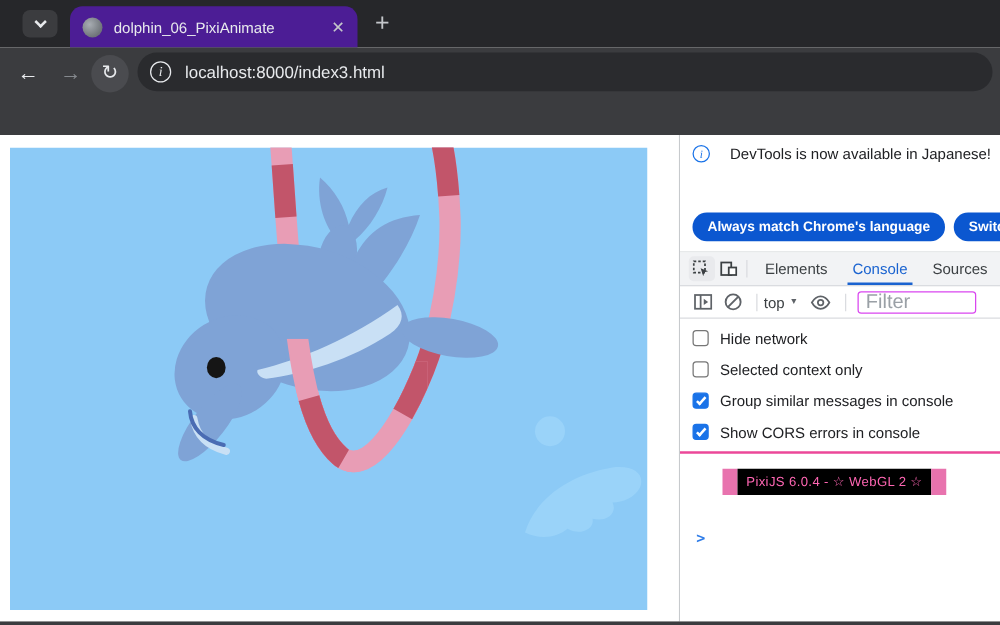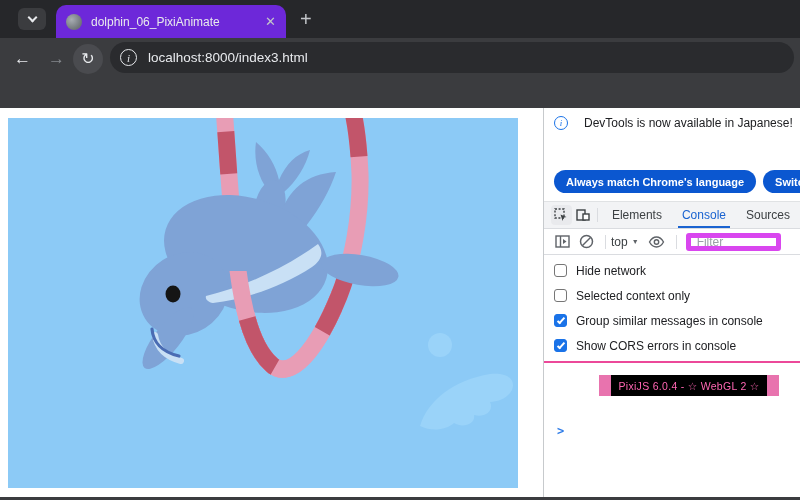--- a/index.html
+++ b/index.html
@@ -3,21 +3,21 @@
 <meta charset="utf-8">
 <style>
   html,body{margin:0;padding:0;background:#dfe1e5;}
   *{box-sizing:border-box;font-family:"Liberation Sans",sans-serif;}
   .window{position:relative;width:800px;height:500px;background:#fff;overflow:hidden;}
 
   
   .tabstrip{position:relative;height:38px;background:#26272a;}
   .win-chevron{position:absolute;left:18px;top:8px;width:28px;height:22px;background:#3b3c3f;border-radius:6px;display:flex;align-items:center;justify-content:center;cursor:pointer;}
   .chev-down{width:7px;height:7px;border-right:2px solid #e8eaed;border-bottom:2px solid #e8eaed;transform:rotate(45deg);margin-top:-3px;}
-  .tab{position:absolute;left:56px;top:5px;width:230px;height:33px;background:#6d28d9;border-radius:10px 10px 0 0;display:flex;align-items:center;padding:0 10px;}
+  .tab{position:absolute;left:56px;top:5px;width:230px;height:33px;background:#4c1d95;border-radius:10px 10px 0 0;display:flex;align-items:center;padding:0 10px;}
   .favicon{width:16px;height:16px;border-radius:50%;background:radial-gradient(circle at 35% 35%,#a8adb3,#6f7479 70%);flex:0 0 auto;}
   .tab-title{color:#e8eaed;font-size:12px;margin-left:9px;flex:1;white-space:nowrap;overflow:hidden;}
   .tab-close{color:#c3c6ca;font-size:13px;margin-left:6px;cursor:pointer;line-height:1;}
   .newtab{position:absolute;left:300px;top:10px;color:#c3c6ca;font-size:20px;line-height:18px;cursor:pointer;}
   .toolbar{position:relative;height:70px;background:#3b3c3f;}
   .nav-btn{position:absolute;top:9px;font-size:17px;line-height:24px;color:#e8eaed;cursor:pointer;}
   .nav-back{left:14px;}
   .nav-fwd{left:48px;color:#85898e;}
   .reload-wrap{position:absolute;left:73px;top:6px;width:30px;height:30px;border-radius:50%;background:#4a4b4f;display:flex;align-items:center;justify-content:center;cursor:pointer;}
   .reload-glyph{color:#e8eaed;font-size:16px;line-height:1;}
@@ -44,31 +44,31 @@
   .dt-tabicon.tile{background:#e9eaed;border-radius:4px;margin:3px 1px;}
   .tab-sep{width:1px;background:#dadce0;margin:6px 4px;}
   .dt-tab{display:flex;align-items:center;padding:0 10px;font-size:12px;color:#3c4043;cursor:pointer;position:relative;}
   .dt-tab.active{color:#1a63d0;}
   .dt-tab.active::after{content:"";position:absolute;left:6px;right:6px;bottom:0;height:2px;background:#1a63d0;}
   .dt-toolbar{height:26px;border-bottom:1px solid #dadce0;display:flex;align-items:center;padding:0 16px 0 8px;}
   .tb-icon{width:20px;height:18px;display:flex;align-items:center;justify-content:center;cursor:pointer;margin-right:4px;}
   .tb-sep{width:1px;height:14px;background:#dadce0;margin:0 5px;}
   .ctx-select{display:flex;align-items:center;font-size:12px;color:#3c4043;cursor:pointer;}
   .ctx-caret{font-size:7px;color:#5f6368;margin-left:4px;}
-  .filter-input{flex:1;height:18px;margin:0 3px 0 4px;border:5px solid #d946ef;border-radius:3px;font-size:12px;color:#202124;padding:0 6px;outline:none;min-width:20px;}
+  .filter-input{flex:1;height:18px;margin:0 3px 0 4px;border:1px solid #d946ef;border-radius:3px;font-size:16px;color:#202124;padding:0 6px;outline:none;min-width:20px;}
   .filter-input::placeholder{color:#9aa0a6;}
   .dt-settings{border-bottom:2px solid #ec4899;padding:3px 0;}
   .chk-row{height:25px;display:flex;align-items:center;padding-left:10px;cursor:pointer;}
   .chk-box{width:13px;height:13px;border:1.5px solid #767676;border-radius:3px;background:#fff;flex:0 0 auto;position:relative;}
   .chk-row.checked .chk-box{background:#1a73e8;border-color:#1a73e8;}
   .chk-mark{display:none;position:absolute;left:3.5px;top:0.5px;width:4px;height:8px;border-right:2px solid #fff;border-bottom:2px solid #fff;transform:rotate(42deg);}
   .chk-row.checked .chk-mark{display:block;}
   .chk-label{font-size:12px;color:#202124;margin-left:9px;white-space:nowrap;}
   .dt-console{flex:1;position:relative;font-family:"DejaVu Sans Mono",monospace;}
-  .banner-row{display:flex;align-items:stretch;margin:12px 0 0 34px;height:21px;justify-content:center;}
+  .banner-row{display:flex;align-items:stretch;margin:12px 0 0 34px;height:21px;}
   .banner-side{width:12px;background:#e873ae;}
   .banner-main{background:#000;color:#ff66b3;font-size:10.5px;display:flex;align-items:center;padding:0 7px;white-space:nowrap;letter-spacing:0.3px;}
   .prompt-row{margin:25px 0 0 13px;}
   .prompt-chev{color:#2e7ce8;font-size:12px;font-weight:bold;font-family:"DejaVu Sans Mono",monospace;}
   .window-bottom{height:3px;background:#3b3c3f;}
 </style>
 </head>
 <body>
 
 <div class="window">

